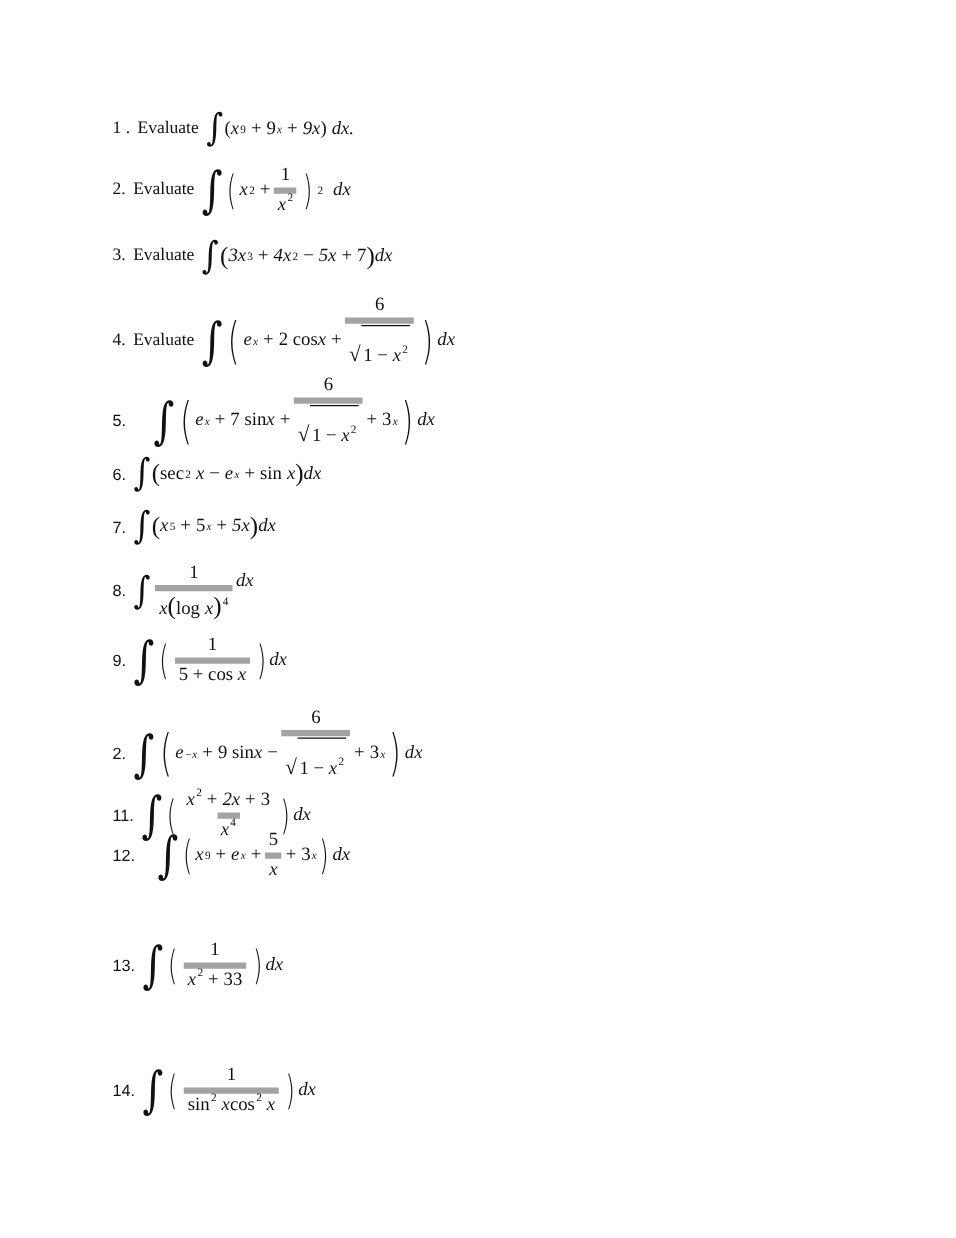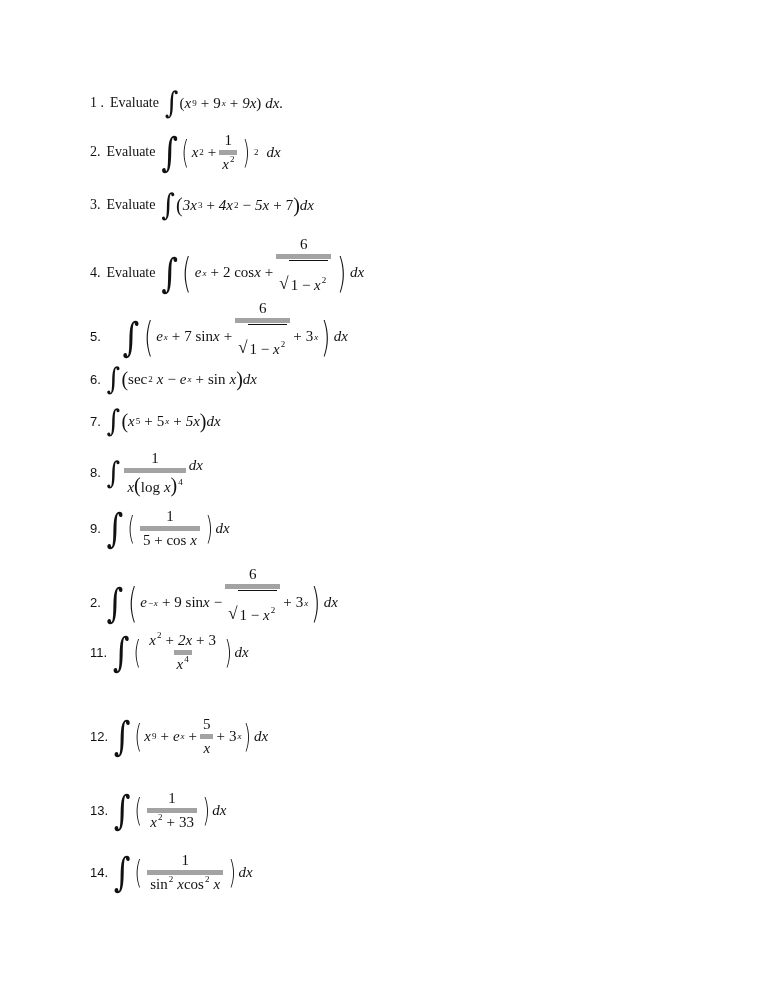--- a/index.html
+++ b/index.html
@@ -263,21 +263,21 @@
     <span class="paren paren-md">(</span>
     <span class="frac">
       <span class="top"><span class="i">x</span><sup>2</sup><span class="sp"></span><span>+</span><span class="sp"></span><span class="i">2x</span><span class="sp"></span><span>+</span><span class="sp"></span><span>3</span></span>
       <span class="bot"><span class="i">x</span><sup>4</sup></span>
     </span>
     <span class="paren paren-md">)</span>
     <span class="i">dx</span>
   </span>
 </div>
 
-<div class="prob" style="top:716px;">
+<div class="prob" style="top:664px;gap:12px;">
   <span class="num-sans">12.</span>
   <span class="m">
     <span class="int int-big">∫</span>
     <span class="paren paren-md">(</span>
     <span class="i">x</span>
       <sup>9</sup>
     <span class="sp"></span>
       <span>+</span>
       <span class="sp"></span>
     <span class="i">e</span>
@@ -290,21 +290,21 @@
     </span>
     <span>+</span>
       <span class="sp"></span>
     <span>3</span>
       <sup class="i">x</sup>
     <span class="paren paren-md">)</span>
     <span class="i">dx</span>
   </span>
 </div>
 
-<div class="prob" style="top:752px;margin-top:38px;">
+<div class="prob" style="top:752px;">
   <span class="num-sans">13.</span>
   <span class="m">
     <span class="int int-big">∫</span>
     <span class="paren paren-md">(</span>
     <span class="frac">
       <span class="top">1</span>
       <span class="bot"><span class="i">x</span><sup>2</sup><span class="sp"></span><span>+</span><span class="sp"></span><span>33</span></span>
     </span>
     <span class="paren paren-md">)</span>
     <span class="i">dx</span>

